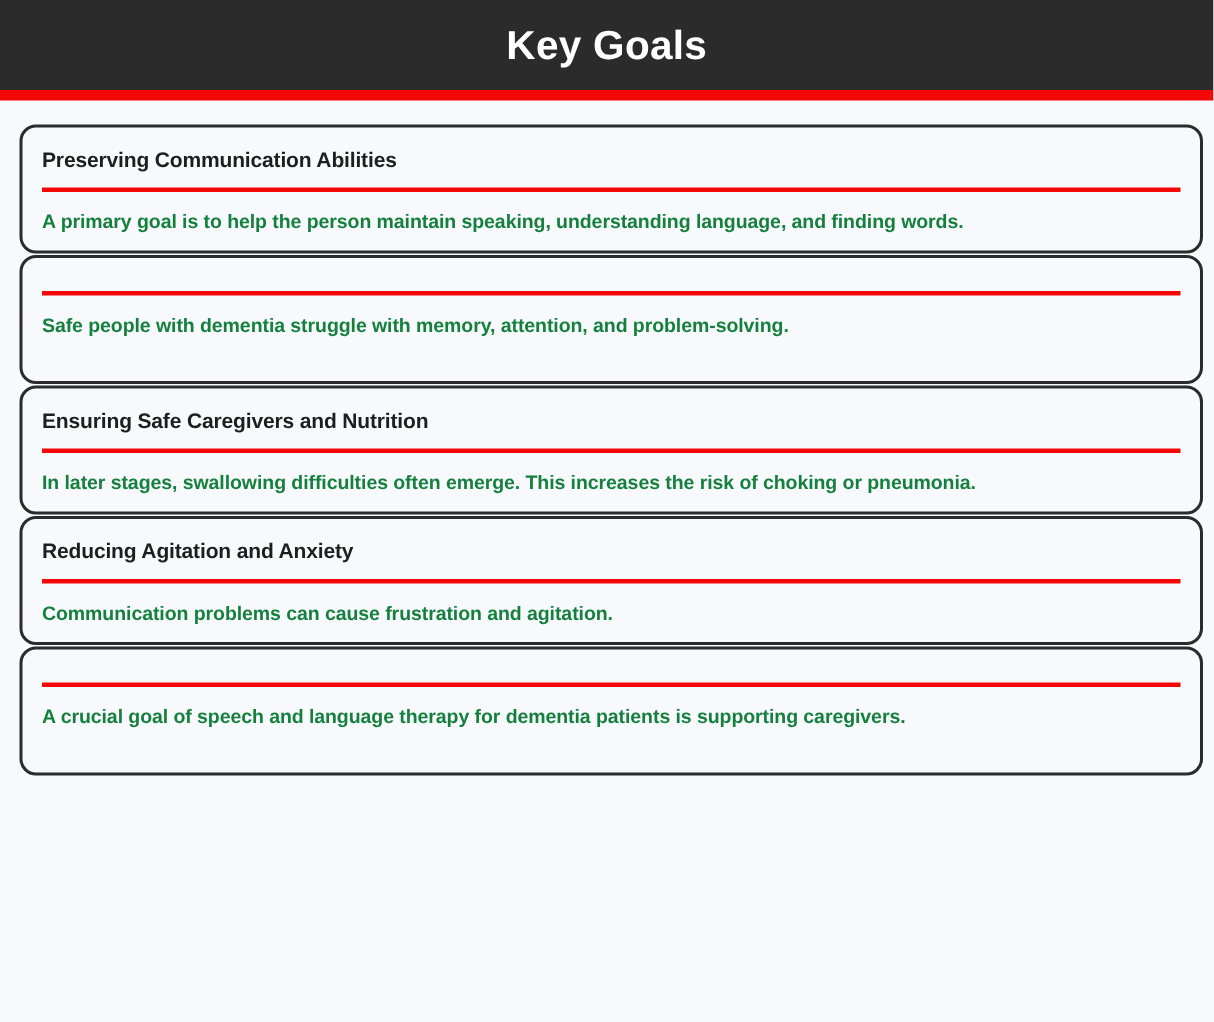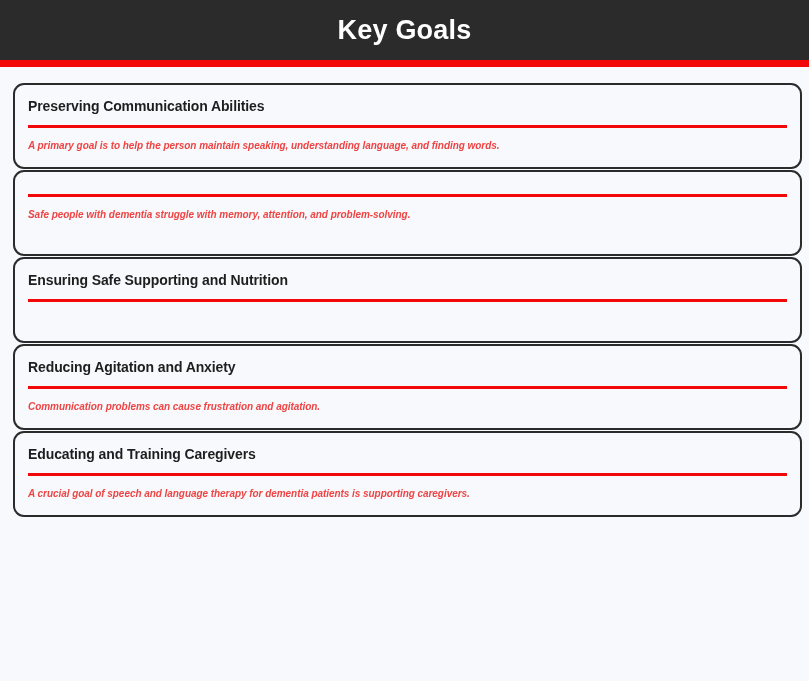--- a/index.html
+++ b/index.html
@@ -67,27 +67,26 @@
     letter-spacing: -0.1px;
   }
   .goal-divider {
     height: 3px;
     background: #f20808;
     margin: 11px 0 0 0;
     border: 0;
     width: 100%;
   }
   .goal-desc {
-    font-size: 10px;
+    font-size: 13px;
     font-weight: bold;
-    color: #ef4444;
+    color: #15803d;
     margin: 12px 0 0 0;
     line-height: 1.2;
     letter-spacing: -0.05px;
-    font-style: italic;
   }
 </style>
 </head>
 <body>
 
 <div class="page">
 
   <div class="header-bar">
     <h1 class="header-title">Key Goals</h1>
   </div>
@@ -101,30 +100,30 @@
       <div class="goal-desc">A primary goal is to help the person maintain speaking, understanding language, and finding words.</div>
     </div>
 
     <div class="goal-card">
       <div class="goal-divider"></div>
       <div class="goal-desc">Safe people with dementia struggle with memory, attention, and problem-solving.</div>
     </div>
 
 
     <div class="goal-card">
-      <div class="goal-title">Ensuring Safe Supporting and Nutrition</div>
+      <div class="goal-title">Ensuring Safe Caregivers and Nutrition</div>
       <div class="goal-divider"></div>
+      <div class="goal-desc">In later stages, swallowing difficulties often emerge. This increases the risk of choking or pneumonia.</div>
     </div>
 
     <div class="goal-card">
       <div class="goal-title">Reducing Agitation and Anxiety</div>
       <div class="goal-divider"></div>
       <div class="goal-desc">Communication problems can cause frustration and agitation.</div>
     </div>
 
     <div class="goal-card">
-      <div class="goal-title">Educating and Training Caregivers</div>
       <div class="goal-divider"></div>
       <div class="goal-desc">A crucial goal of speech and language therapy for dementia patients is supporting caregivers.</div>
     </div>
 
   </div>
 </div>
 
 </body></html>

